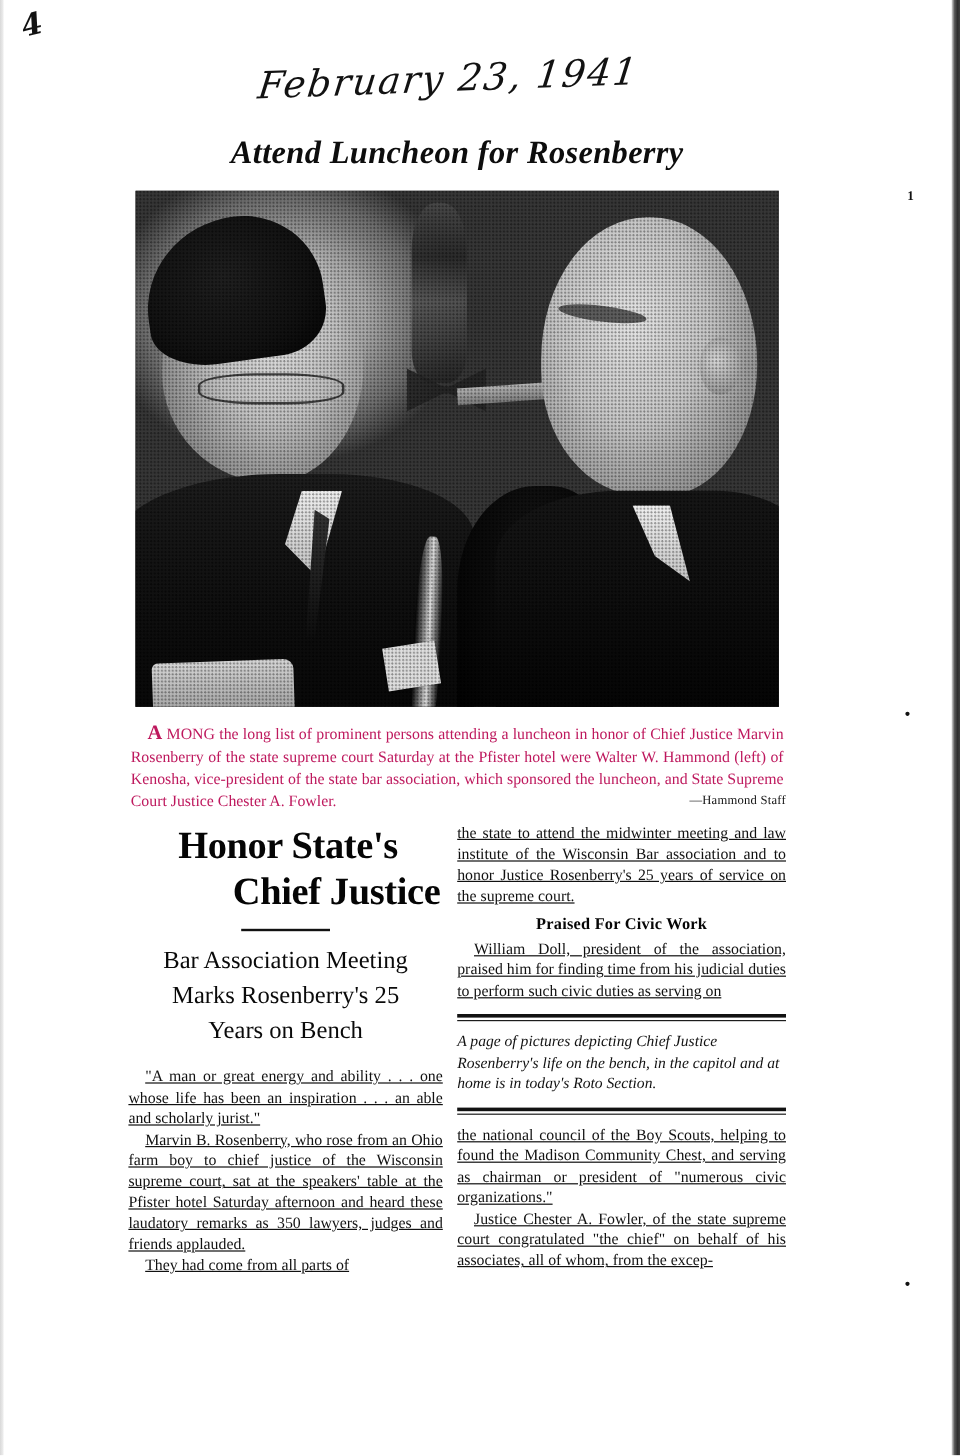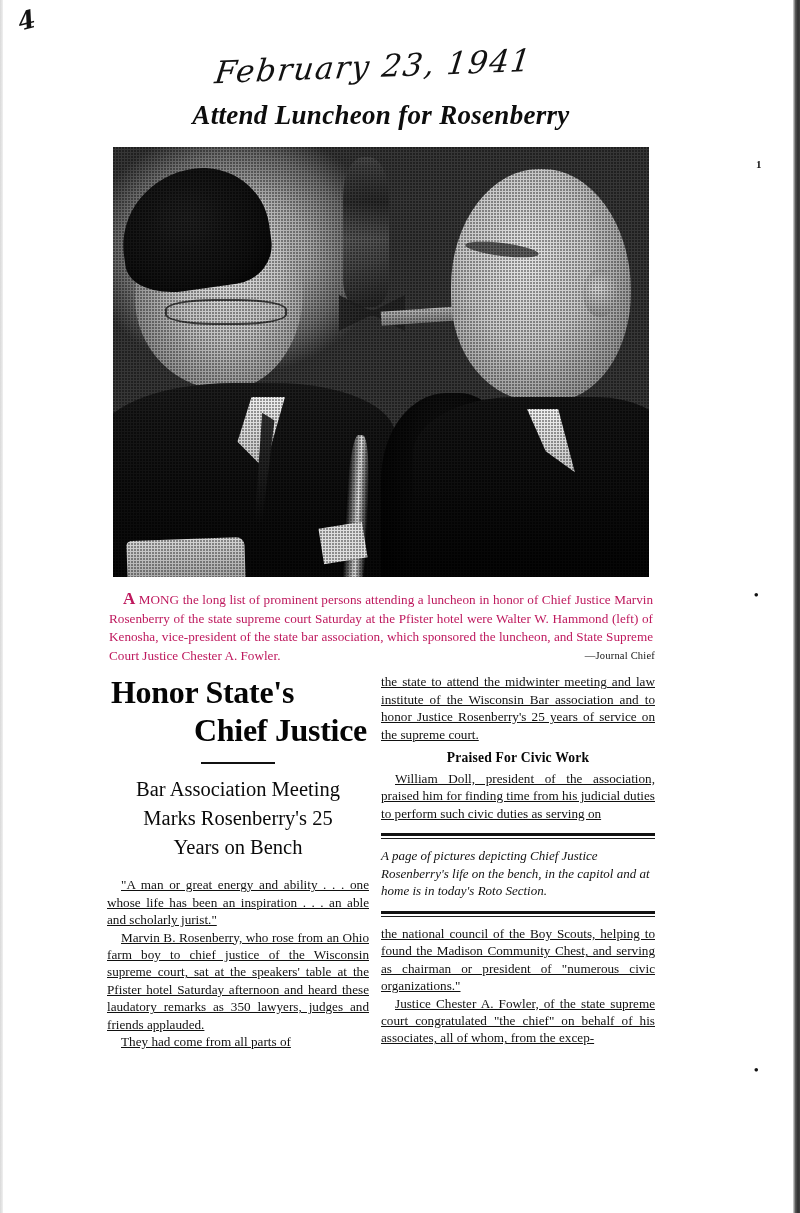--- a/index.html
+++ b/index.html
@@ -71,21 +71,21 @@
     font-size: 31px;
     letter-spacing: 1.5px;
     transform: rotate(-2.2deg) skewX(-9deg);
     font-weight: 500;
   }
 
   
   .clipping {
     position: absolute;
     left: 107px;
-    top: 100px;
+    top: 112px;
     width: 548px;
   }
 
   .photo-headline {
     text-align: center;
     font-family: "Liberation Serif", serif;
     font-style: italic;
     font-weight: bold;
     font-size: 27px;
     color: #0d0d0d;
@@ -264,21 +264,21 @@
   .deck {
     font-family: "Liberation Serif", serif;
     font-weight: bold;
     font-size: 32px;
     line-height: 38px;
     color: #050505;
     text-align: center;
     letter-spacing: -.3px;
     margin: 0;
   }
-  .deck .l1 { display: block; text-align: left; padding-left: 4px; }
+  .deck .l1 { display: block; text-align: center; padding-left: 4px; }
   .deck .l2 { display: block; text-align: right; padding-right: 2px; }
 
   .deck-rule {
     width: 74px;
     height: 2px;
     background: #111;
     margin: 13px auto 11px auto;
   }
 
   .subdeck {
@@ -366,21 +366,21 @@
       <div class="ph-el ph-body-r"></div>
       <div class="ph-el ph-shirt-r"></div>
       <div class="ph-el ph-badge"></div>
       <div class="ph-el ph-table-obj"></div>
     </div>
 
     <div class="caption">
       <span class="caption-initial">A</span>
       <span>MONG the long list of prominent persons attending a luncheon in honor of Chief Justice Marvin Rosenberry of the state supreme court Saturday at the Pfister hotel were Walter W. Hammond (left) of Kenosha, vice-president of the state bar association, which sponsored the luncheon, and State Supreme Court Justice Chester A. Fowler.</span>
     </div>
-    <div class="credit">—Journal Chief</div>
+    <div class="credit">—Hammond Staff</div>
 
     <div class="article">
 
       <div class="col-left">
         <h2 class="deck">
           <span class="l1">Honor State's</span>
           <span class="l2">Chief Justice</span>
         </h2>
 
         <div class="deck-rule"></div>

